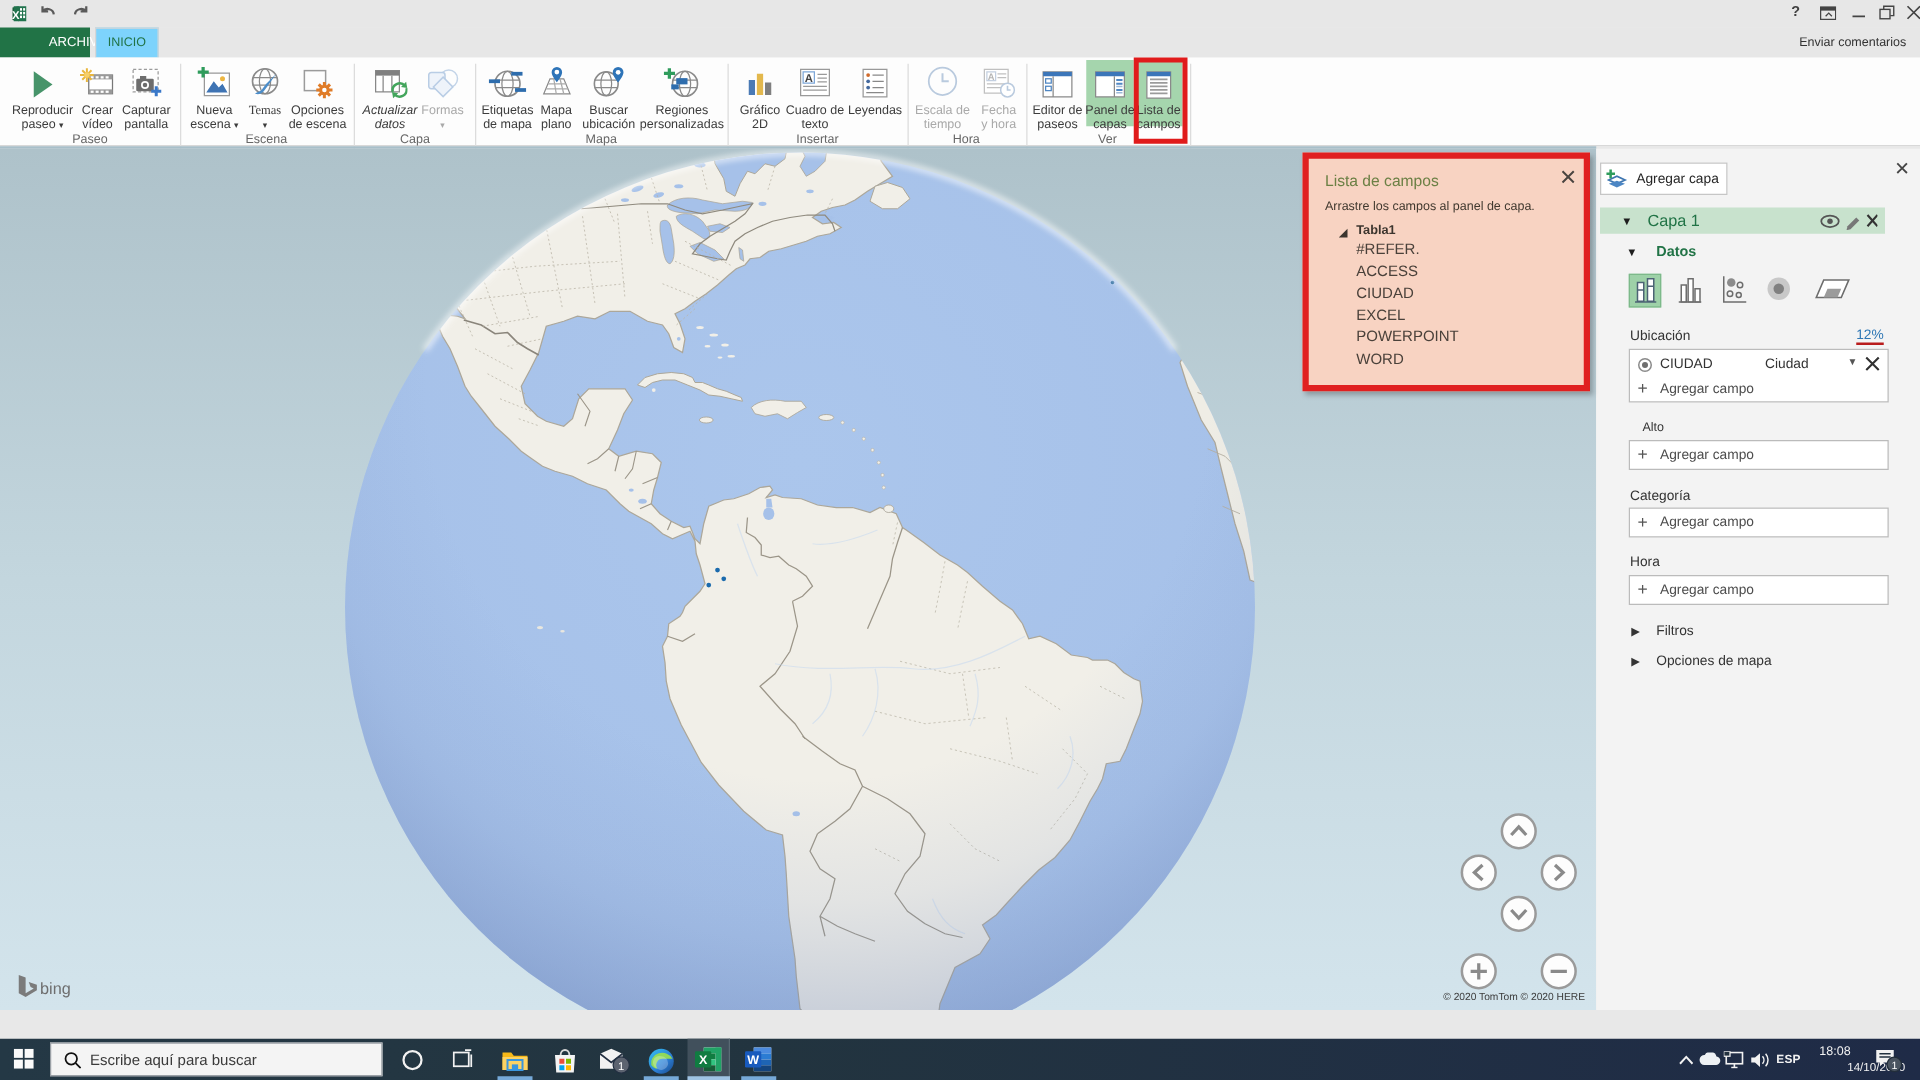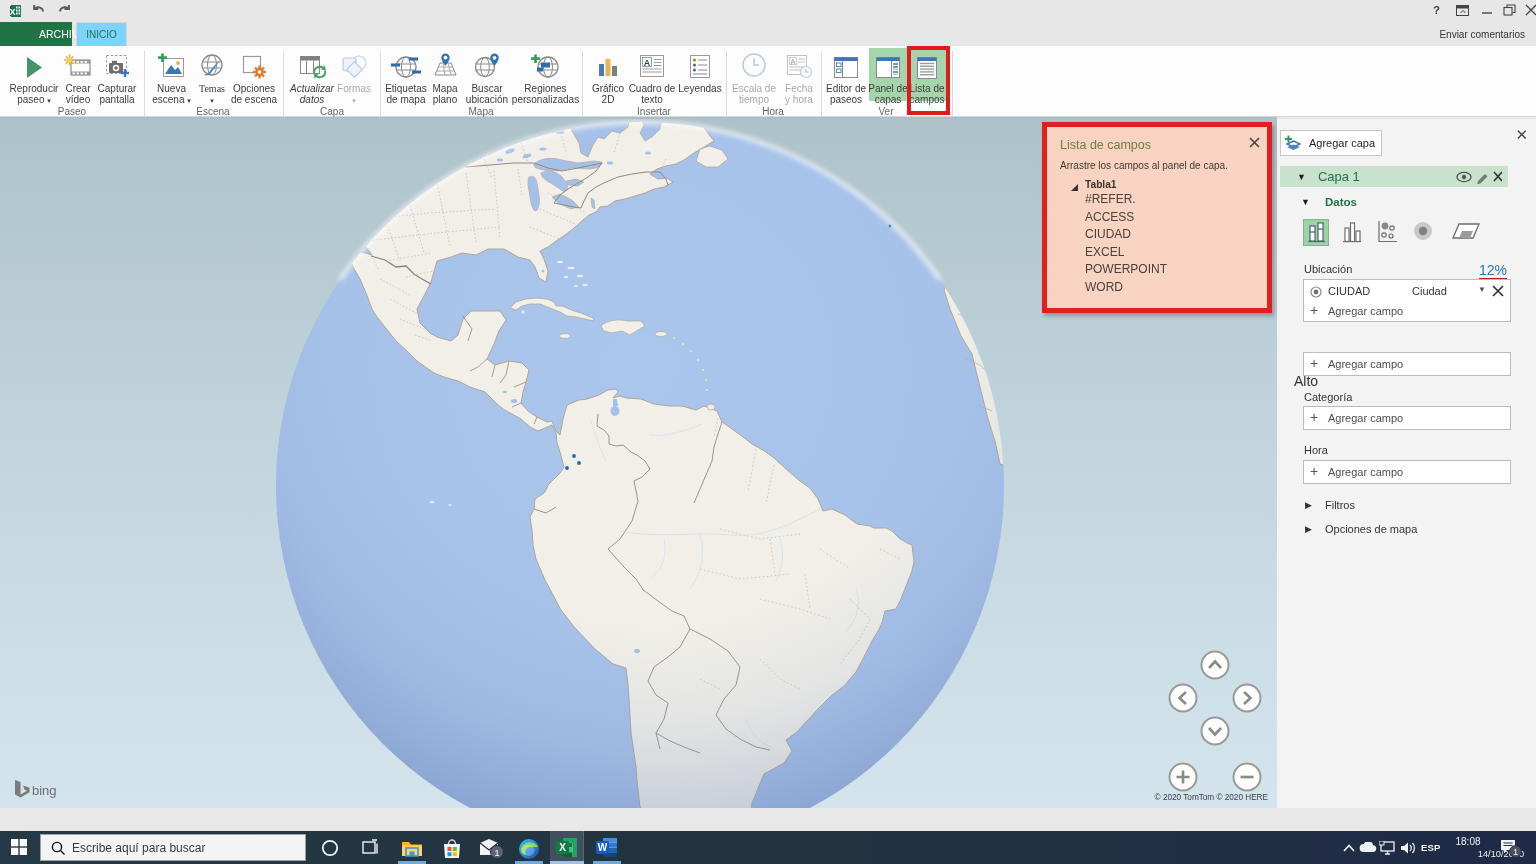--- a/index.html
+++ b/index.html
@@ -706,37 +706,37 @@
         <circle cx="120" cy="12" r="4.2" fill="#808080"></circle>
       </g>
 
       <g>
         <path d="M150,19 L156,5 L176,5 L170,19 Z" fill="#fff" stroke="#6d6d6d" stroke-width="1.3"></path>
         <path d="M159,12 L170,12 L167,19 L156,19 Z" fill="#9b9b9b"></path>
       </g>
     </svg>
 
     <div style="position:absolute; left:27px; top:144px; font-size:11px; color:#333;">Ubicación</div>
-    <div style="position:absolute; right:29px; top:143px; font-size:14px; color:#2e77b5; border-bottom:6px solid #b91c1c;">12%</div>
+    <div style="position:absolute; right:29px; top:143px; font-size:11px; color:#2e77b5; border-bottom:2px solid #b91c1c;">12%</div>
     <div style="position:absolute; left:26px; top:160px; width:208px; height:43px; background:#fff; border:1px solid #bbb;">
       <svg width="12" height="12" style="position:absolute; left:6px; top:6px;">
         <circle cx="6" cy="6" r="5" fill="none" stroke="#8a8a8a" stroke-width="1.2"></circle>
         <circle cx="6" cy="6" r="2.4" fill="#6f6f6f"></circle>
       </svg>
       <span style="position:absolute; left:24px; top:5px; font-size:11px; color:#333;">CIUDAD</span>
       <span style="position:absolute; left:108px; top:5px; font-size:11px; color:#333;">Ciudad</span>
       <span style="position:absolute; left:174px; top:5px; font-size:8px; color:#555;">▼</span>
       <svg width="12" height="12" style="position:absolute; left:188px; top:5px;">
           <path d="M1,1 L11,11 M11,1 L1,11" stroke="#333" stroke-width="1.7"></path>
         </svg>
       <span style="position:absolute; left:6px; top:24px; font-size:14px; color:#555; line-height:12px;">+</span>
       <span style="position:absolute; left:24px; top:25px; font-size:11px; color:#4d4d4d;">Agregar campo</span>
     </div>
 
-    <div style="position:absolute; left:17px; top:218px; font-size:14px; color:#333;margin-top:36px;">Alto</div>
+    <div style="position:absolute; left:37px; top:218px; font-size:10px; color:#333;">Alto</div>
     <div style="position:absolute; left:26px; top:233px; width:208px; height:24px; background:#fff; border:1px solid #bbb;">
       <span style="position:absolute; left:6px; top:4px; font-size:14px; color:#555; line-height:12px;">+</span>
       <span style="position:absolute; left:24px; top:5px; font-size:11px; color:#4d4d4d;">Agregar campo</span>
     </div>
 
     <div style="position:absolute; left:27px; top:272px; font-size:11px; color:#333;">Categoría</div>
     <div style="position:absolute; left:26px; top:287px; width:208px; height:24px; background:#fff; border:1px solid #bbb;">
       <span style="position:absolute; left:6px; top:4px; font-size:14px; color:#555; line-height:12px;">+</span>
       <span style="position:absolute; left:24px; top:5px; font-size:11px; color:#4d4d4d;">Agregar campo</span>
     </div>

